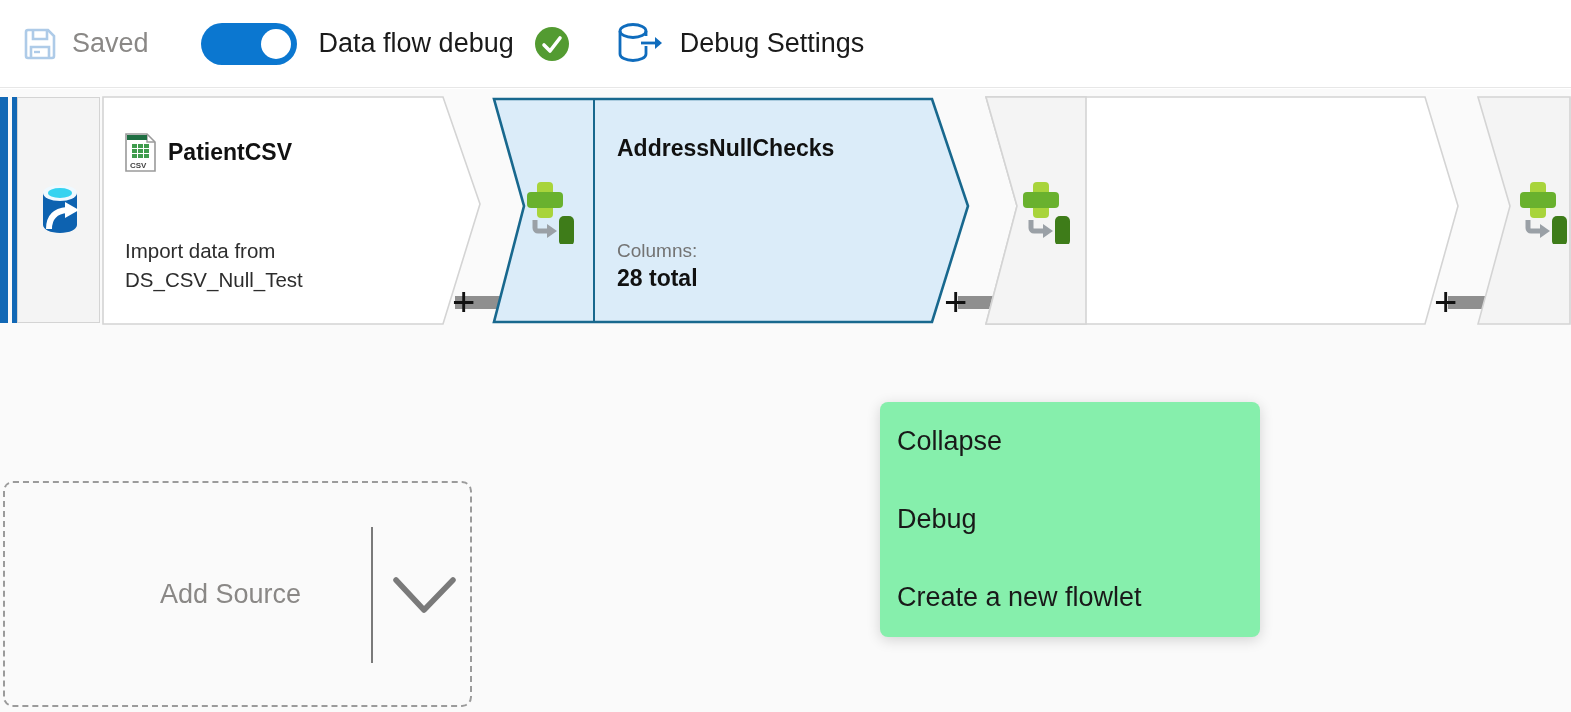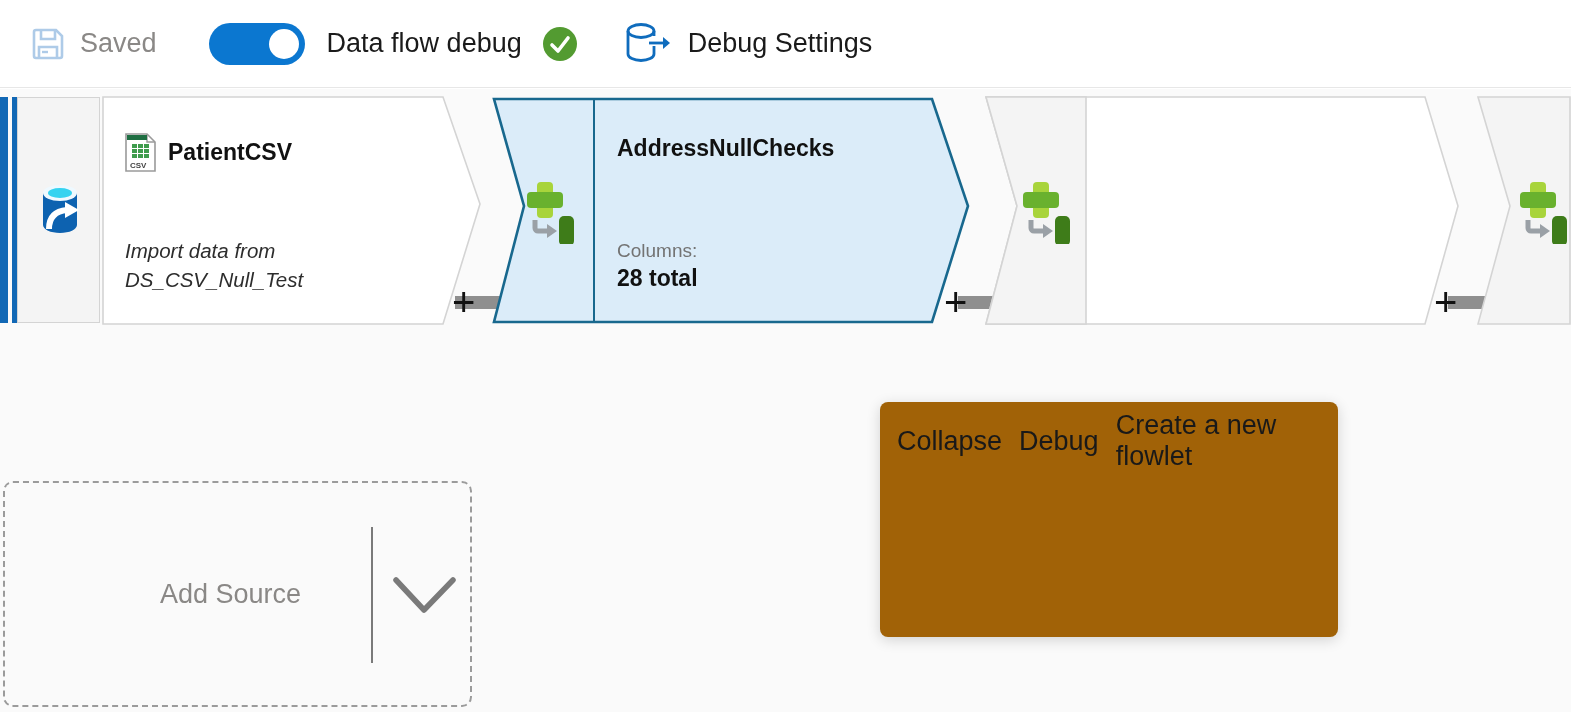--- a/index.html
+++ b/index.html
@@ -2,44 +2,44 @@
 <html><head>
 <meta charset="utf-8">
 <style>
   html,body{margin:0;padding:0;background:#fff;}
   .stage{position:relative;width:1571px;height:712px;overflow:hidden;
          font-family:"Liberation Sans",sans-serif;background:#fff;}
 
   
   .toolbar{position:absolute;left:0;top:0;width:100%;height:88px;background:#fff;
            border-bottom:1px solid #e7e7e7;display:flex;align-items:center;
-           padding-left:30px;box-sizing:border-box;z-index:20;}
+           padding-left:22px;box-sizing:border-box;z-index:20;}
   .tb-group{display:flex;align-items:center;}
   .tb-label{font-size:27px;color:#1a1a1a;white-space:nowrap;}
   .tb-label.muted{color:#8a8886;}
   .toggle{position:relative;width:96px;height:42px;border-radius:21px;background:#0b77d0;flex:none;}
   .toggle .knob{position:absolute;right:6px;top:6px;width:30px;height:30px;border-radius:50%;background:#fff;}
 
   
   .canvas{position:absolute;left:0;top:89px;width:1571px;height:623px;background:#fafafa;overflow:hidden;}
   .abs{position:absolute;}
   .connector{position:absolute;height:13px;top:207px;background:#8f8f8f;z-index:1;}
   .node-svg{position:absolute;z-index:2;}
   .node-title{font-size:23px;font-weight:700;color:#111;white-space:nowrap;display:flex;align-items:center;gap:12px;z-index:3;}
   .node-desc{font-size:20.5px;color:#2d2d2d;line-height:29px;white-space:pre-line;z-index:3;}
   .cols-label{font-size:19px;color:#737373;z-index:3;}
   .cols-value{font-size:23px;font-weight:700;color:#111;z-index:3;}
   .plus-btn{font-size:40px;font-weight:400;color:#111;line-height:1;z-index:3;cursor:pointer;}
   .stripe{position:absolute;background:#1268b5;z-index:2;}
   .icon-rect{position:absolute;background:#f4f4f4;border:1px solid #d4d4d4;box-sizing:border-box;z-index:2;}
 
   
-  .ctx-menu{position:absolute;left:880px;top:313px;width:458px;height:235px;background:#a16207;
+  .ctx-menu{position:absolute;left:880px;top:313px;width:380px;height:235px;background:#86efac;
             border-radius:8px;box-shadow:0 3px 14px rgba(0,0,0,.16);z-index:10;
-            display:flex;flex-direction:row;justify-content:space-evenly;}
+            display:flex;flex-direction:column;justify-content:space-evenly;}
   .ctx-item{height:78px;display:flex;align-items:center;padding-left:17px;
             font-size:27px;color:#191919;cursor:pointer;}
 
   
   .add-source{position:absolute;left:3px;top:392px;width:469px;height:226px;
               border:2px dashed #9b9b9b;border-radius:10px;box-sizing:border-box;z-index:3;}
   .add-source-label{position:absolute;left:155px;top:0;height:100%;display:flex;align-items:center;
                     font-size:27px;color:#8a8886;}
   .add-divider{position:absolute;left:366px;top:44px;width:2px;height:136px;background:#7a7a7a;}
   .add-chevron{position:absolute;left:388px;top:94px;}
@@ -118,21 +118,21 @@
             <rect x="13" y="16" width="5" height="4"></rect>
             <rect x="19" y="16" width="5" height="4"></rect>
           <rect x="7" y="21" width="5" height="4"></rect>
             <rect x="13" y="21" width="5" height="4"></rect>
             <rect x="19" y="21" width="5" height="4"></rect>
         </g>
         <text x="5" y="35" font-size="8" font-weight="bold" fill="#444">CSV</text>
       </svg>
       <span>PatientCSV</span>
     </div>
-    <div class="abs node-desc" style="left:125px;top:147px;font-style:italic;">Import data from
+    <div class="abs node-desc" style="left:125px;top:147px;">Import data from
 DS_CSV_Null_Test</div>
     <div class="abs plus-btn" style="left:452px;top:193px;">+</div>
 
     <svg class="node-svg" style="left:491px;top:8px;" width="480" height="228" viewBox="0 0 480 228">
       <polygon points="3,2 441,2 477,109 441,225 3,225 33,109" fill="#dbecf9" stroke="#18688e" stroke-width="2.6"></polygon>
       <line x1="103" y1="2" x2="103" y2="225" stroke="#18688e" stroke-width="2"></line>
     </svg>
     <svg class="abs" style="left:518px;top:91px;z-index:3;" width="58" height="64" viewBox="0 0 58 64">
       <rect x="19" y="2" width="16" height="36" rx="4" fill="#a8d43b"></rect>
       <rect x="9" y="12" width="36" height="16" rx="4" fill="#69b12e"></rect>

